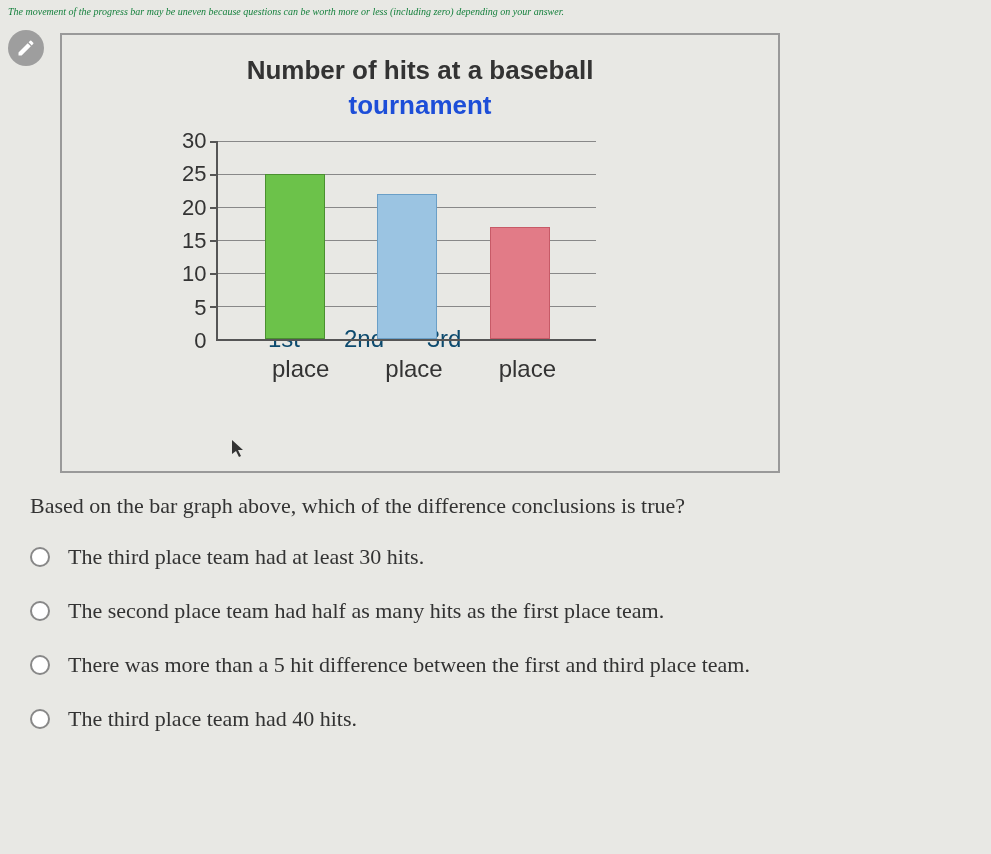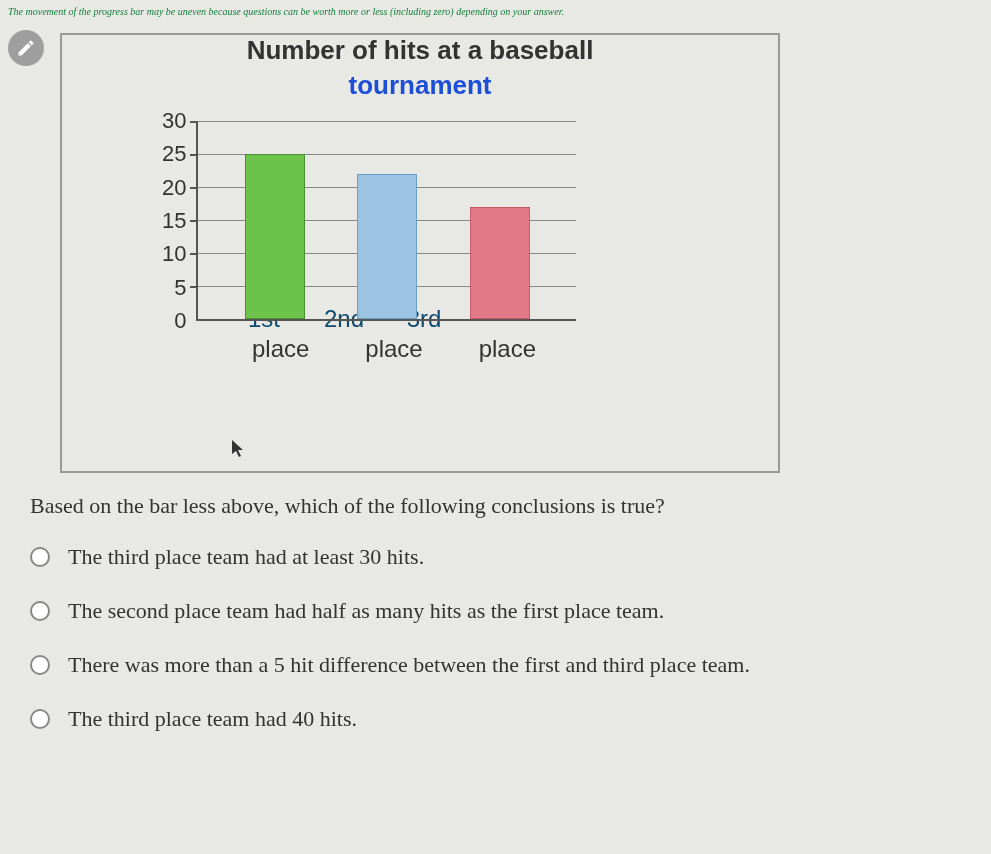--- a/index.html
+++ b/index.html
@@ -38,20 +38,21 @@
     .pencil-btn svg {
       width: 20px;
       height: 20px;
       fill: #fff;
     }
     .chart-container {
       margin: 10px 0 20px 60px;
       border: 2px solid #999;
       width: 720px;
       height: 440px;
+      padding: 20px;
       position: relative;
       background: transparent;
     }
     .chart-title {
       text-align: center;
       font-weight: bold;
       font-size: 26px;
       color: #333;
       margin-bottom: 4px;
       font-family: Arial, sans-serif;
@@ -251,21 +252,21 @@
     <div class="x-sublabel">place</div>
     <div class="x-sublabel">place</div>
   </div>
   <div class="cursor-arrow">
     <svg width="14" height="18" viewBox="0 0 14 18">
         <path d="M0 0 L0 14 L4 11 L7 17 L9 16 L6 10 L11 10 Z" fill="#333"></path>
       </svg>
   </div>
 </div>
 
-<div class="question-text">Based on the bar less above, which of the following conclusions is true?</div>
+<div class="question-text">Based on the bar graph above, which of the difference conclusions is true?</div>
 
 <div class="options">
   <div class="option">
     <div class="radio"></div>
     <div class="option-text">The third place team had at least 30 hits.</div>
   </div>
   <div class="option">
     <div class="radio"></div>
     <div class="option-text">The second place team had half as many hits as the first place team.</div>
   </div>

